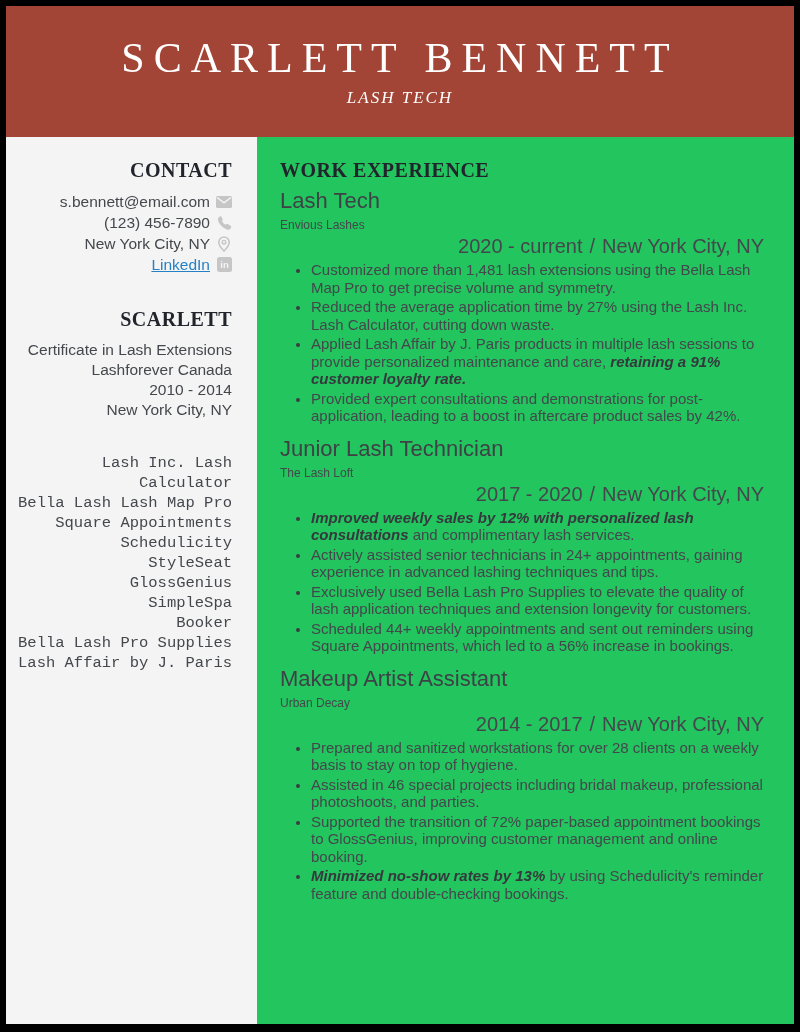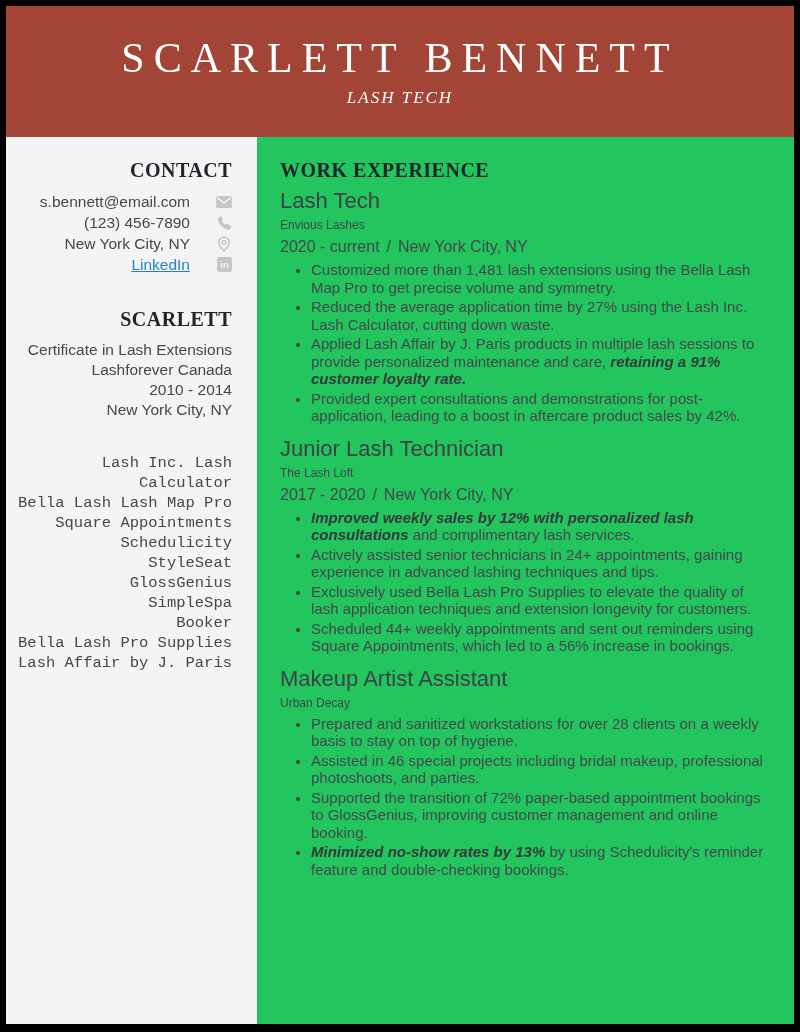--- a/index.html
+++ b/index.html
@@ -57,41 +57,41 @@
     color: var(--heading-color, #22242C);
   }
   .sidebar h2 { margin-bottom: 9px; }
   .sidebar section { margin-bottom: 33px; }
 
   .crow {
     display: flex; justify-content: flex-end; align-items: center;
     gap: 6px; height: 21px;
   }
   .crow a { color: var(--link-color, #2581C4); text-decoration: underline; }
-  .icon { width: 16px; height: 16px; flex: 0 0 16px; display: inline-flex; align-items: center; justify-content: center; margin-left: 20px; }
+  .icon { width: 16px; height: 16px; flex: 0 0 16px; display: inline-flex; align-items: center; justify-content: center; }
 
   .edu-line { line-height: 20px; }
   .skills-list { list-style: none; }
   .skills-list li { line-height: 20px; font-family: Liberation Mono, monospace; }
 
   
   .main {
     flex: 1;
     padding: 22px 30px 10px 23px;
     color: var(--body-color, #44474C);
   }
   .main h2 { margin-bottom: 7px; }
 
   .job { margin-bottom: 5px; }
   .job h3 {
     font-size: 22px; font-weight: normal; color: #3E4146;
     line-height: 24px; margin-bottom: 3px;
   }
   .company { font-size: 12px; line-height: 19px; margin-bottom: 2px; }
-  .meta { font-size: 16px; line-height: 19px; margin-bottom: 5px; }
+  .meta { font-size: 20px; line-height: 19px; margin-bottom: 5px; text-align: right; }
   .meta .slash { margin: 0 7px; }
 
   .job ul { margin: 0 0 12px 0; padding-left: 31px; }
   .job li {
     font-size: 15px; line-height: 17.5px; margin-bottom: 2px;
     color: var(--body-color, #44474C);
   }
   .job li::marker { color: #3A3D42; font-size: 13px; }
   .em { font-weight: bold; font-style: italic; color: #35383D; }
 </style>
@@ -202,20 +202,23 @@
             <li><strong class="em">Improved weekly sales by 12% with personalized lash consultations</strong><span> and complimentary lash services.</span></li>
             <li><span>Actively assisted senior technicians in 24+ appointments, gaining experience in advanced lashing techniques and tips.</span></li>
             <li><span>Exclusively used Bella Lash Pro Supplies to elevate the quality of lash application techniques and extension longevity for customers.</span></li>
             <li><span>Scheduled 44+ weekly appointments and sent out reminders using Square Appointments, which led to a 56% increase in bookings.</span></li>
           </ul>
       </div>
 
       <div class="job">
         <h3>Makeup Artist Assistant</h3>
         <div class="company">Urban Decay</div>
+        <div class="meta">
+          <span>2014 - 2017</span><span class="slash">/</span><span>New York City, NY</span>
+        </div>
         <ul>
             <li><span>Prepared and sanitized workstations for over 28 clients on a weekly basis to stay on top of hygiene.</span></li>
             <li><span>Assisted in 46 special projects including bridal makeup, professional photoshoots, and parties.</span></li>
             <li><span>Supported the transition of 72% paper-based appointment bookings to GlossGenius, improving customer management and online booking.</span></li>
             <li><strong class="em">Minimized no-show rates by 13%</strong><span> by using Schedulicity's reminder feature and double-checking bookings.</span></li>
           </ul>
       </div>
     </main>
 
   </div>

